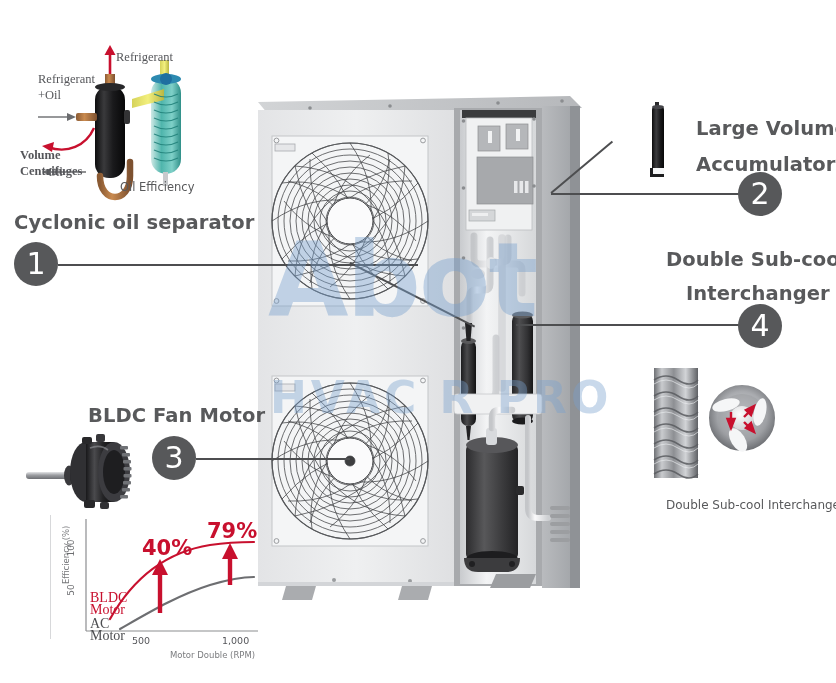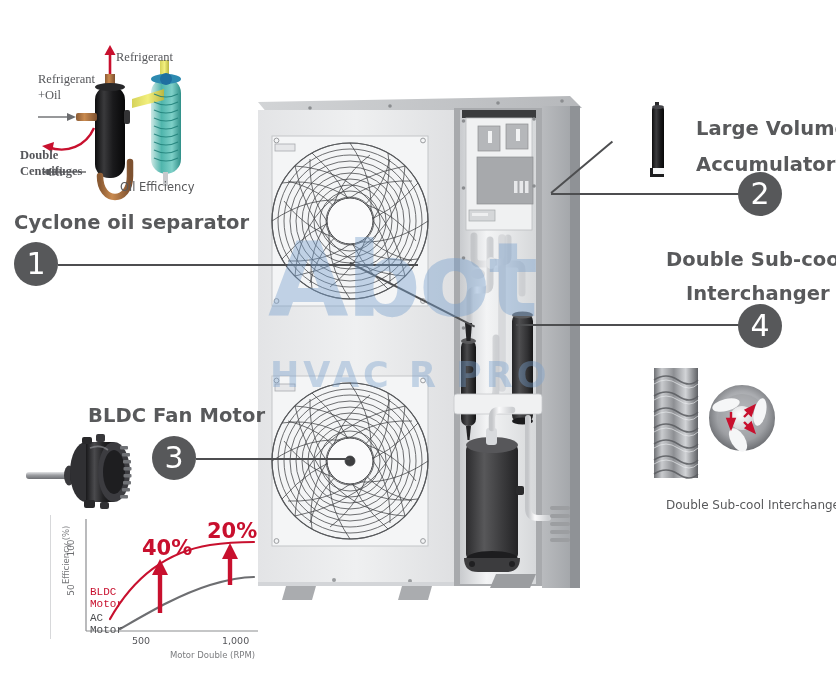--- a/index.html
+++ b/index.html
@@ -45,33 +45,33 @@
     position:absolute;color:#55565a;font-size:12.5px;white-space:nowrap;
     font-family:Liberation Serif, serif;line-height:15px;
   }
 
   
   .wm{
     position:absolute;z-index:6;pointer-events:none;
     font-family:"DejaVu Sans", sans-serif;font-weight:bold;
   }
   .wm1{font-size:104px;color:rgba(120,160,205,.42);letter-spacing:-2px;line-height:1;}
-  .wm2{font-size:35px;color:rgba(120,160,205,.40);letter-spacing:4px;line-height:1;}
+  .wm2{font-size:44px;color:rgba(120,160,205,.40);letter-spacing:4px;line-height:1;margin-top:18px;}
 
   
   .chart-wrap{position:absolute;left:50px;top:513px;width:215px;height:165px;}
   .chart-divider{position:absolute;left:0;top:2px;width:1.4px;height:124px;background:#d7d8da;}
   .ytick{position:absolute;font-size:9px;color:#6c6d70;font-family:"DejaVu Sans",sans-serif;
          transform:rotate(-90deg);transform-origin:center;white-space:nowrap;}
   .ylabel{position:absolute;font-size:8.5px;color:#76777a;font-family:"DejaVu Sans",sans-serif;
           transform:rotate(-90deg);transform-origin:center;white-space:nowrap;}
   .xtick{position:absolute;font-size:9.5px;color:#55565a;font-family:"DejaVu Sans",sans-serif;white-space:nowrap;}
   .xlabel{position:absolute;font-size:8.5px;color:#7b7c7f;font-family:"DejaVu Sans",sans-serif;white-space:nowrap;}
   .pct{position:absolute;color:#c8102e;font-weight:bold;font-family:"DejaVu Sans",sans-serif;white-space:nowrap;}
-  .serieslbl{position:absolute;font-size:11px;font-family:Liberation Mono, monospace;line-height:12px;white-space:nowrap;}
+  .serieslbl{position:absolute;font-size:14px;font-family:Liberation Serif, serif;line-height:12px;white-space:nowrap;margin-top:6px;}
 
   .unitwrap{position:absolute;left:250px;top:88px;width:340px;height:512px;}
 </style>
 </head>
 <body>
 
 <div class="stage">
 
   <div class="unitwrap">
     <svg width="340" height="512" viewBox="0 0 340 512">
@@ -372,26 +372,26 @@
           <path d="M142,116 Q154,122 166,116"></path>
         </g>
         <rect x="151" y="130" width="5" height="14" fill="#c8cacd"></rect>
       </g>
     </svg>
   </div>
 
   <div class="lbl" style="left:116px;top:50px;">Refrigerant</div>
   <div class="lbl" style="left:38px;top:72px;">Refrigerant</div>
   <div class="lbl" style="left:38px;top:88px;">+Oil</div>
-  <div class="lbl" style="left:20px;top:148px;font-weight:bold;">Double</div>
+  <div class="lbl" style="left:20px;top:148px;font-weight:bold;">Volume</div>
   <div class="lbl" style="left:20px;top:164px;font-weight:bold;">Centrifuges</div>
   <div class="lbl" style="left:48px;top:165px;font-size:11.5px;">Oil</div>
   <div class="cap-small" style="left:120px;top:180px;">Oil Efficiency</div>
 
-  <div class="h-title" style="left:14px;top:211px;">Cyclone oil separator</div>
+  <div class="h-title" style="left:14px;top:211px;">Cyclonic oil separator</div>
   <div class="leader" style="left:58px;top:264px;width:360px;"></div>
   <div class="leader" style="left:350px;top:262px;width:140px;transform:rotate(27deg);"></div>
   <div class="callout" style="left:14px;top:242px;">1</div>
 
   <div class="abs" style="left:645px;top:98px;width:30px;height:80px;">
     <svg width="30" height="80" viewBox="0 0 30 80">
       <defs>
         <linearGradient id="gAcc2" x1="0" y1="0" x2="1" y2="0">
           <stop offset="0" stop-color="#0c0c0d"></stop>
             <stop offset="0.35" stop-color="#3c3c3e"></stop>
@@ -548,21 +548,21 @@
         <polygon points="78,42 70,58 86,58" fill="#C8102E"></polygon>
       </g>
 
       <g>
         <line x1="148" y1="68" x2="148" y2="36" stroke="#C8102E" stroke-width="4.4"></line>
         <polygon points="148,26 140,42 156,42" fill="#C8102E"></polygon>
       </g>
     </svg>
 
     <div class="pct" style="left:92px;top:23px;font-size:21px;">40%</div>
-    <div class="pct" style="left:157px;top:6px;font-size:21px;">20%</div>
+    <div class="pct" style="left:157px;top:6px;font-size:21px;">79%</div>
 
     <div class="serieslbl" style="left:40px;top:73px;color:#C8102E;">
       <div>BLDC</div>
       <div>Motor</div>
     </div>
     <div class="serieslbl" style="left:40px;top:99px;color:#4d4e51;">
       <div>AC</div>
       <div>Motor</div>
     </div>
 

